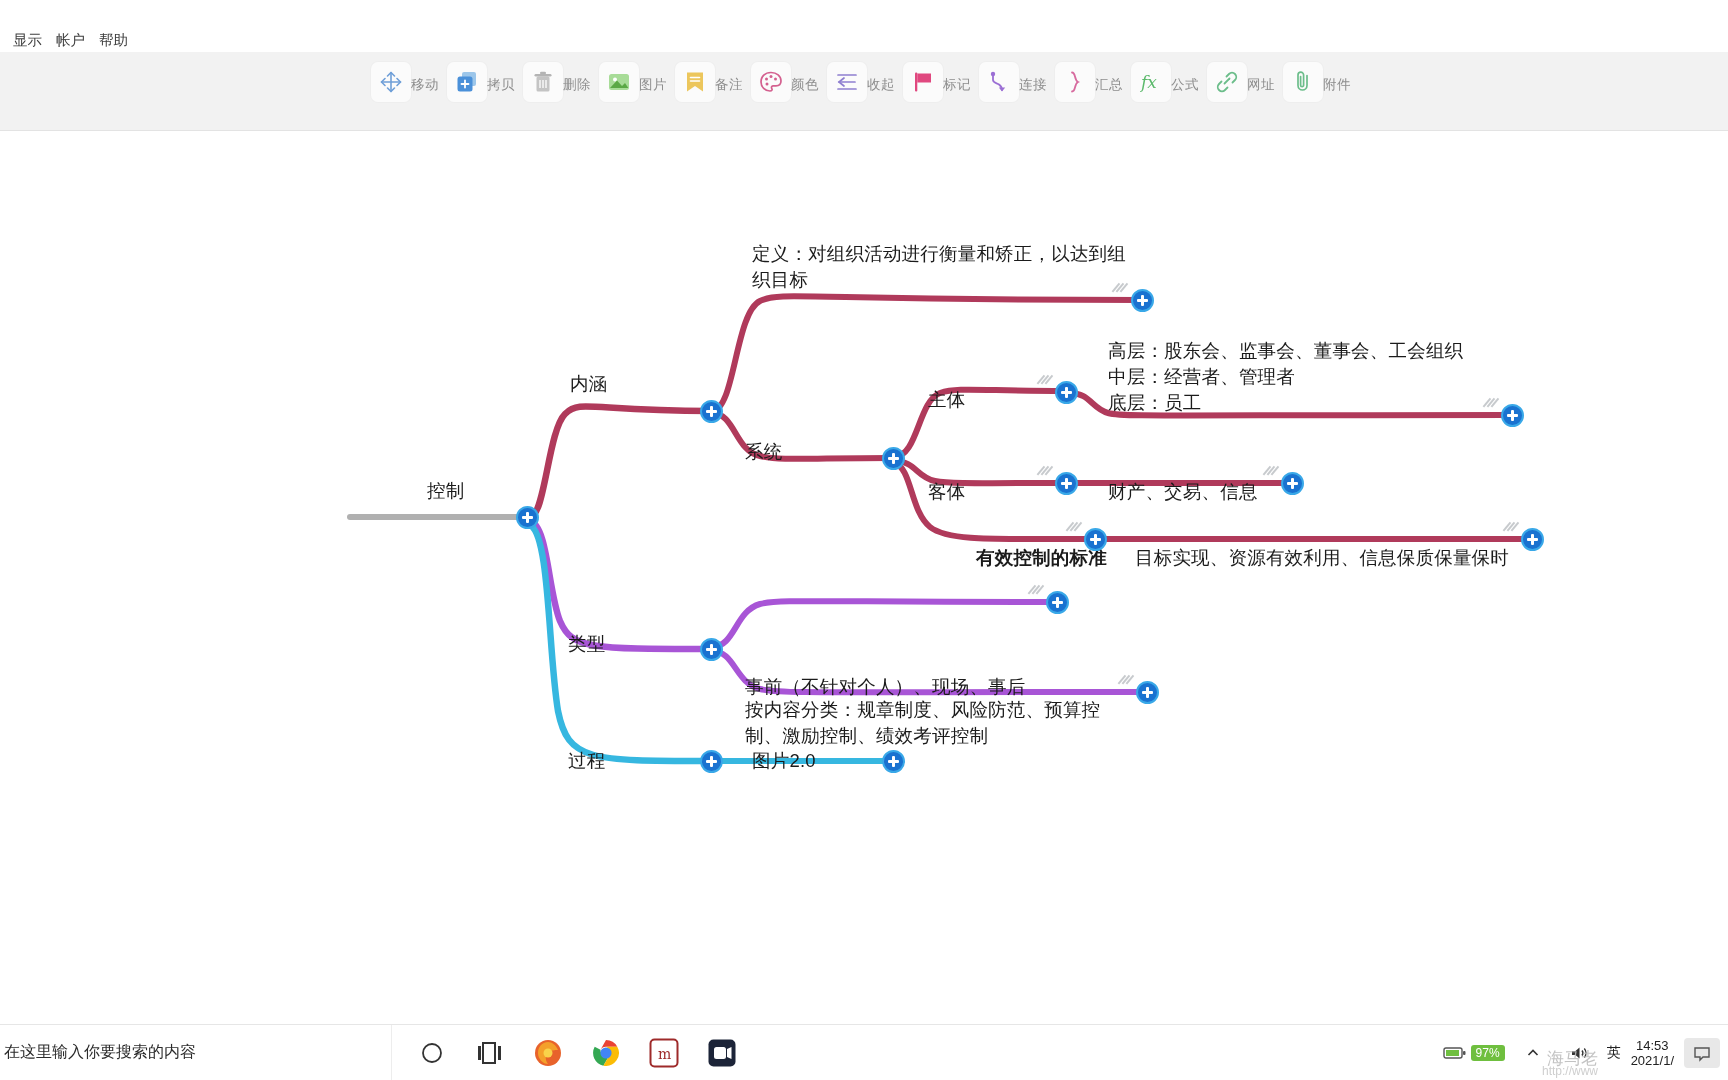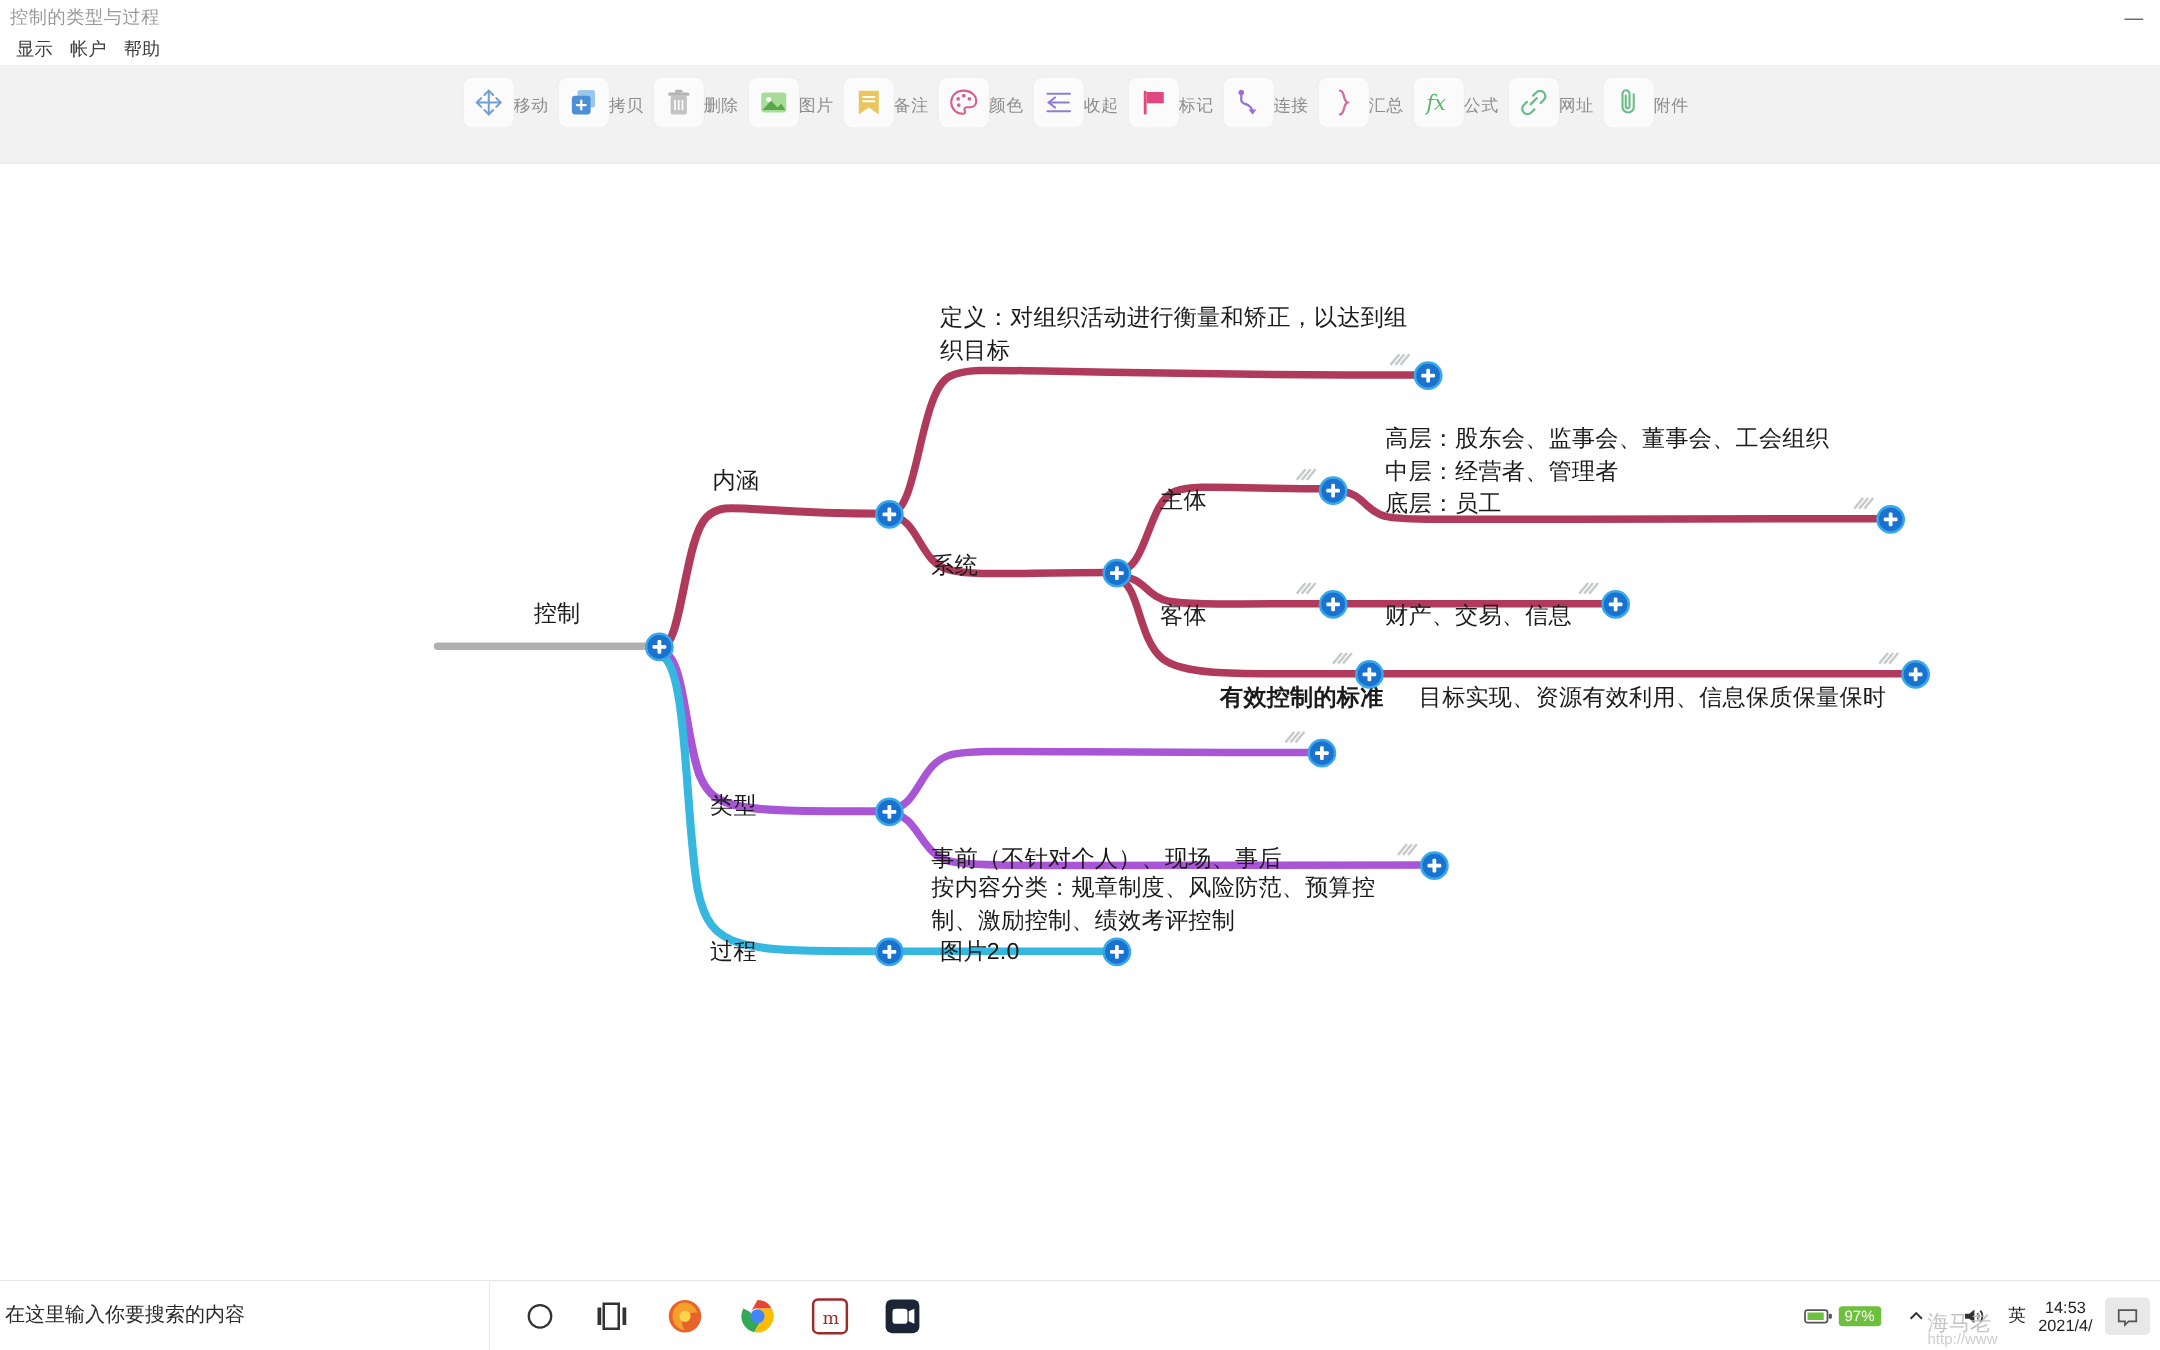--- a/index.html
+++ b/index.html
@@ -232,36 +232,30 @@
     border-radius: 4px;
     display: flex; align-items: center; justify-content: center;
     color: #555; font-size: 12px;
   }
   .watermark {
     position: absolute;
     right: 130px; bottom: 2px;
     color: #c9c9c9;
     font-size: 12px;
     line-height: 13px;
-    text-align: left;
+    text-align: right;
     opacity: .9;
   }
   .watermark .big { font-size: 17px; color: #bdbdbd; }
 </style>
 </head>
 <body>
 
 <div id="app">
 
-  <div class="titlebar">
-    <div class="title-text">控制的类型与过程</div>
-    <div class="win-btns">
-      <div class="win-btn">—</div>
-    </div>
-  </div>
 
   <div class="menubar">
     <div class="menu-item">显示</div>
     <div class="menu-item">帐户</div>
     <div class="menu-item">帮助</div>
   </div>
 
   <div class="toolbar">
 
     <div class="tool">
@@ -635,21 +629,21 @@
           <polygon points="3,7 6.5,7 10.5,3.5 10.5,14.5 6.5,11 3,11" fill="#333"></polygon>
           <path d="M13 6.5 A4 4 0 0 1 13 11.5" fill="none" stroke="#333" stroke-width="1.4"></path>
           <path d="M15.3 4.5 A7 7 0 0 1 15.3 13.5" fill="none" stroke="#333" stroke-width="1.4"></path>
         </svg>
       </div>
 
       <div class="tray-lang">英</div>
 
       <div class="tray-text">
         <div>14:53</div>
-        <div>2021/4/</div>
+        <div>2021/1/</div>
       </div>
 
       <div class="wm-badge">
         <svg width="18" height="18" viewBox="0 0 18 18">
           <path d="M2 4 H16 V13 H10 L7 16 V13 H2 Z" fill="none" stroke="#555" stroke-width="1.4"></path>
         </svg>
       </div>
     </div>
 
     <div class="watermark">

